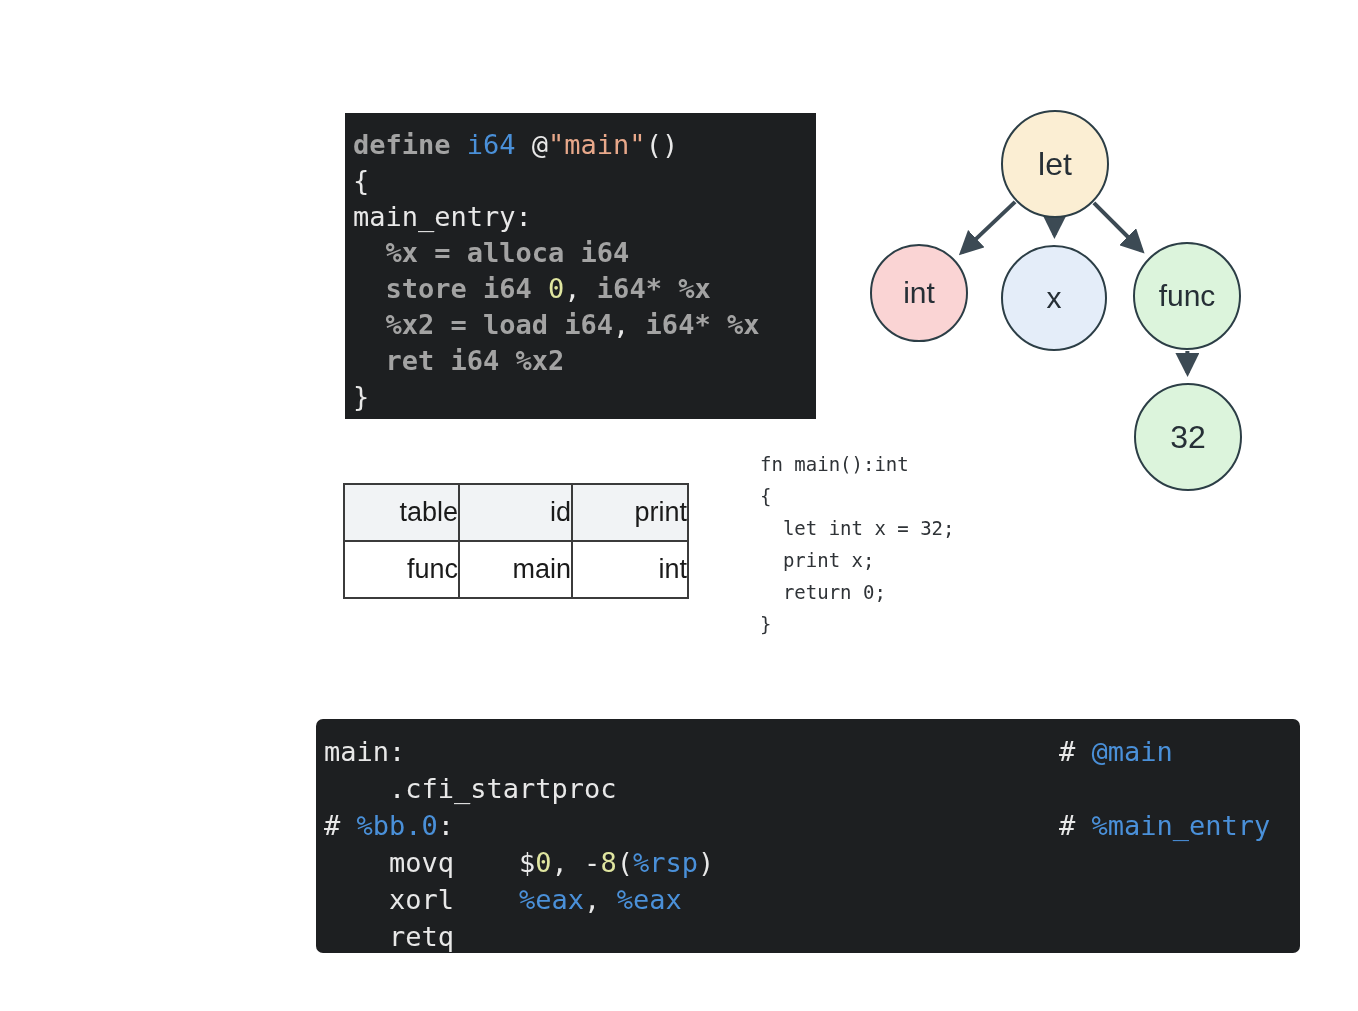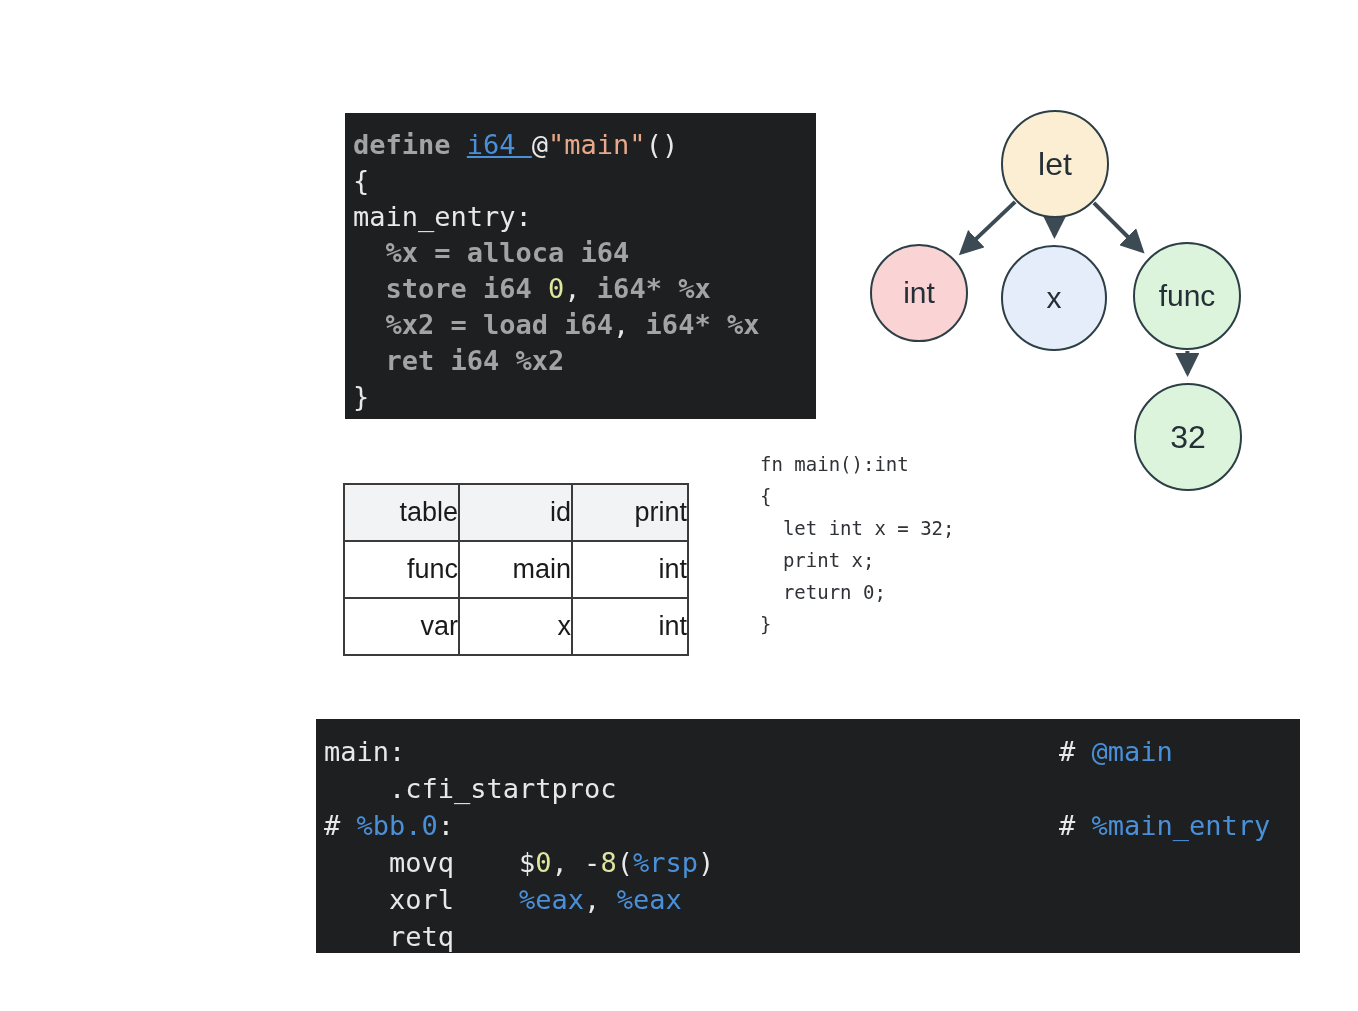--- a/index.html
+++ b/index.html
@@ -21,21 +21,21 @@
     background: #1d1f21;
     font-family: "DejaVu Sans Mono", monospace;
     white-space: pre;
     color: #e8e8e8;
     box-sizing: border-box;
   }
   .code-line { display: block; }
 
   
   .tok-kw     { color: #a3a3a3; font-weight: bold; }
-  .tok-type   { color: #4a90d9; text-decoration: underline; }
+  .tok-type   { color: #4a90d9; }
   .tok-str    { color: #e8a88a; }
   .tok-num    { color: #e0e6a0; }
   .tok-plain  { color: #e8e8e8; }
   .tok-reg    { color: #4a90d9; }
   .tok-cmt    { color: #4a90d9; }
   .tok-hash   { color: #e8e8e8; }
 
   
   #ir-block {
     left: 345px;
@@ -49,20 +49,21 @@
 
   
   #asm-block {
     left: 316px;
     top: 719px;
     width: 984px;
     height: 234px;
     padding: 14px 0 0 8px;
     font-size: 27px;
     line-height: 37px;
+    border-radius: 7px;
   }
   #asm-block .asm-row {
     display: block;
     position: relative;
     height: 37px;
   }
   #asm-block .asm-comment {
     position: absolute;
     left: 735px;
     top: 0;
@@ -172,25 +173,20 @@
       <th class="col-1">id</th>
       <th class="col-2">print</th>
     </tr>
   </thead>
   <tbody>
     <tr>
       <td class="col-0">func</td>
       <td class="col-1">main</td>
       <td class="col-2">int</td>
     </tr>
-    <tr>
-      <td class="col-0">var</td>
-      <td class="col-1">x</td>
-      <td class="col-2">int</td>
-    </tr>
   </tbody>
 </table>
 
 <div id="source-code">fn main():int
 {
   let int x = 32;
   print x;
   return 0;
 }</div>
 

